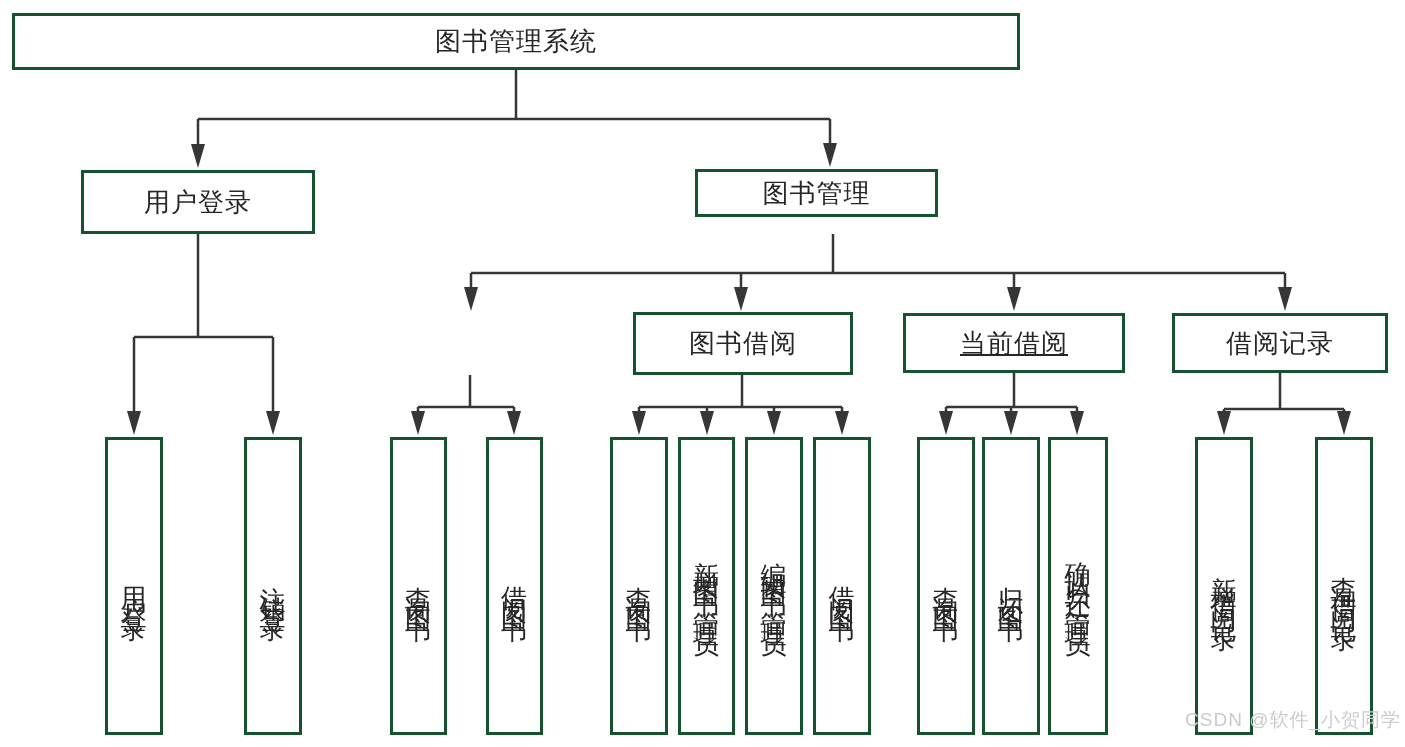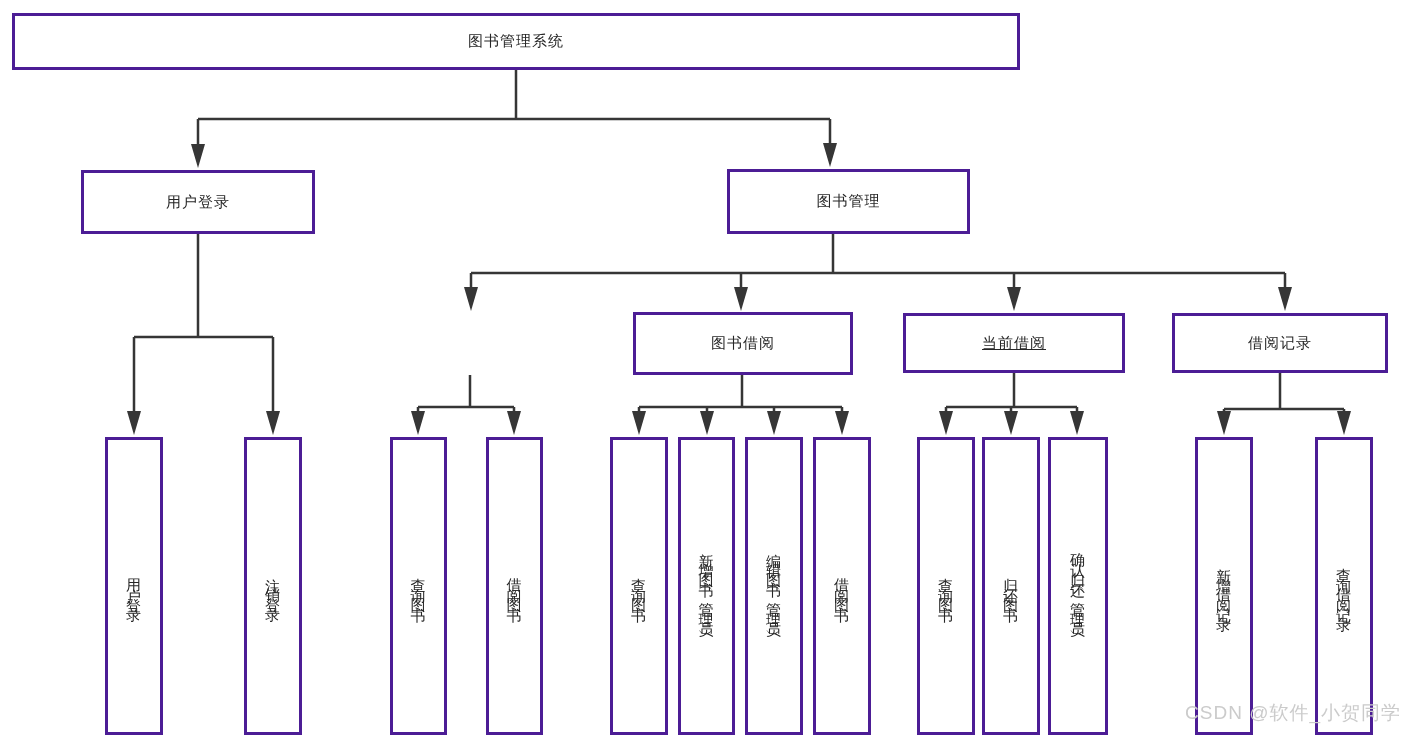--- a/index.html
+++ b/index.html
@@ -5,34 +5,34 @@
   * { margin:0; padding:0; box-sizing:border-box; }
   html,body { background:#ffffff; }
   body { font-family:"Liberation Sans", sans-serif; }
   .canvas {
     position:relative; width:1405px; height:747px;
     background:#ffffff; overflow:hidden;
   }
   svg.wires { position:absolute; left:0; top:0; width:1405px; height:747px; }
   .node {
     position:absolute; background:#ffffff;
-    border:3px solid #4c1d95;
+    border:3px solid #14532d;
     display:flex; align-items:center; justify-content:center;
-    color:#262626; font-size:15px; letter-spacing:1px;
+    color:#262626; font-size:26px; letter-spacing:1px;
     z-index:2;
   }
   .vnode span {
     writing-mode:vertical-rl; text-orientation:mixed;
     letter-spacing:10px; line-height:1;
   }
   
   .n-root   { left:12px;  top:13px;  width:1008px; height:57px; }
   
   .n-login  { left:81px;  top:170px; width:234px; height:64px; }
-  .n-mgmt   { left:727px; top:169px; width:243px; height:65px;justify-content:center; }
+  .n-mgmt   { left:695px; top:169px; width:243px; height:48px;justify-content:center; }
   
   .n-rec    { left:363px;  top:312px; width:216px; height:63px; }
   .n-borrow { left:633px;  top:312px; width:220px; height:63px; }
   .n-cur    { left:903px;  top:313px; width:222px; height:60px;text-decoration:underline; }
   .n-recs   { left:1172px; top:313px; width:216px; height:60px; }
   
   .leaf { top:437px; height:298px; width:58px; }
   .lf-1  { left:105px; }
   .lf-2  { left:244px; }
   .lf-3  { left:390px; width:57px; }
@@ -40,21 +40,21 @@
   .lf-5  { left:610px; }
   .lf-6  { left:678px; width:57px; }
   .lf-7  { left:745px; }
   .lf-8  { left:813px; }
   .lf-9  { left:917px; }
   .lf-10 { left:982px; }
   .lf-11 { left:1048px; width:60px; }
   .lf-12 { left:1195px; }
   .lf-13 { left:1315px; }
   .watermark {
-    position:absolute; right:4px; bottom:21px;
+    position:absolute; right:4px; bottom:14px;
     color:#cbcbcb; font-size:19px; letter-spacing:1px;
     z-index:5; white-space:nowrap;
   }
 </style>
 </head>
 <body>
 
 <div class="canvas">
 
   <svg class="wires" viewBox="0 0 1405 747">

